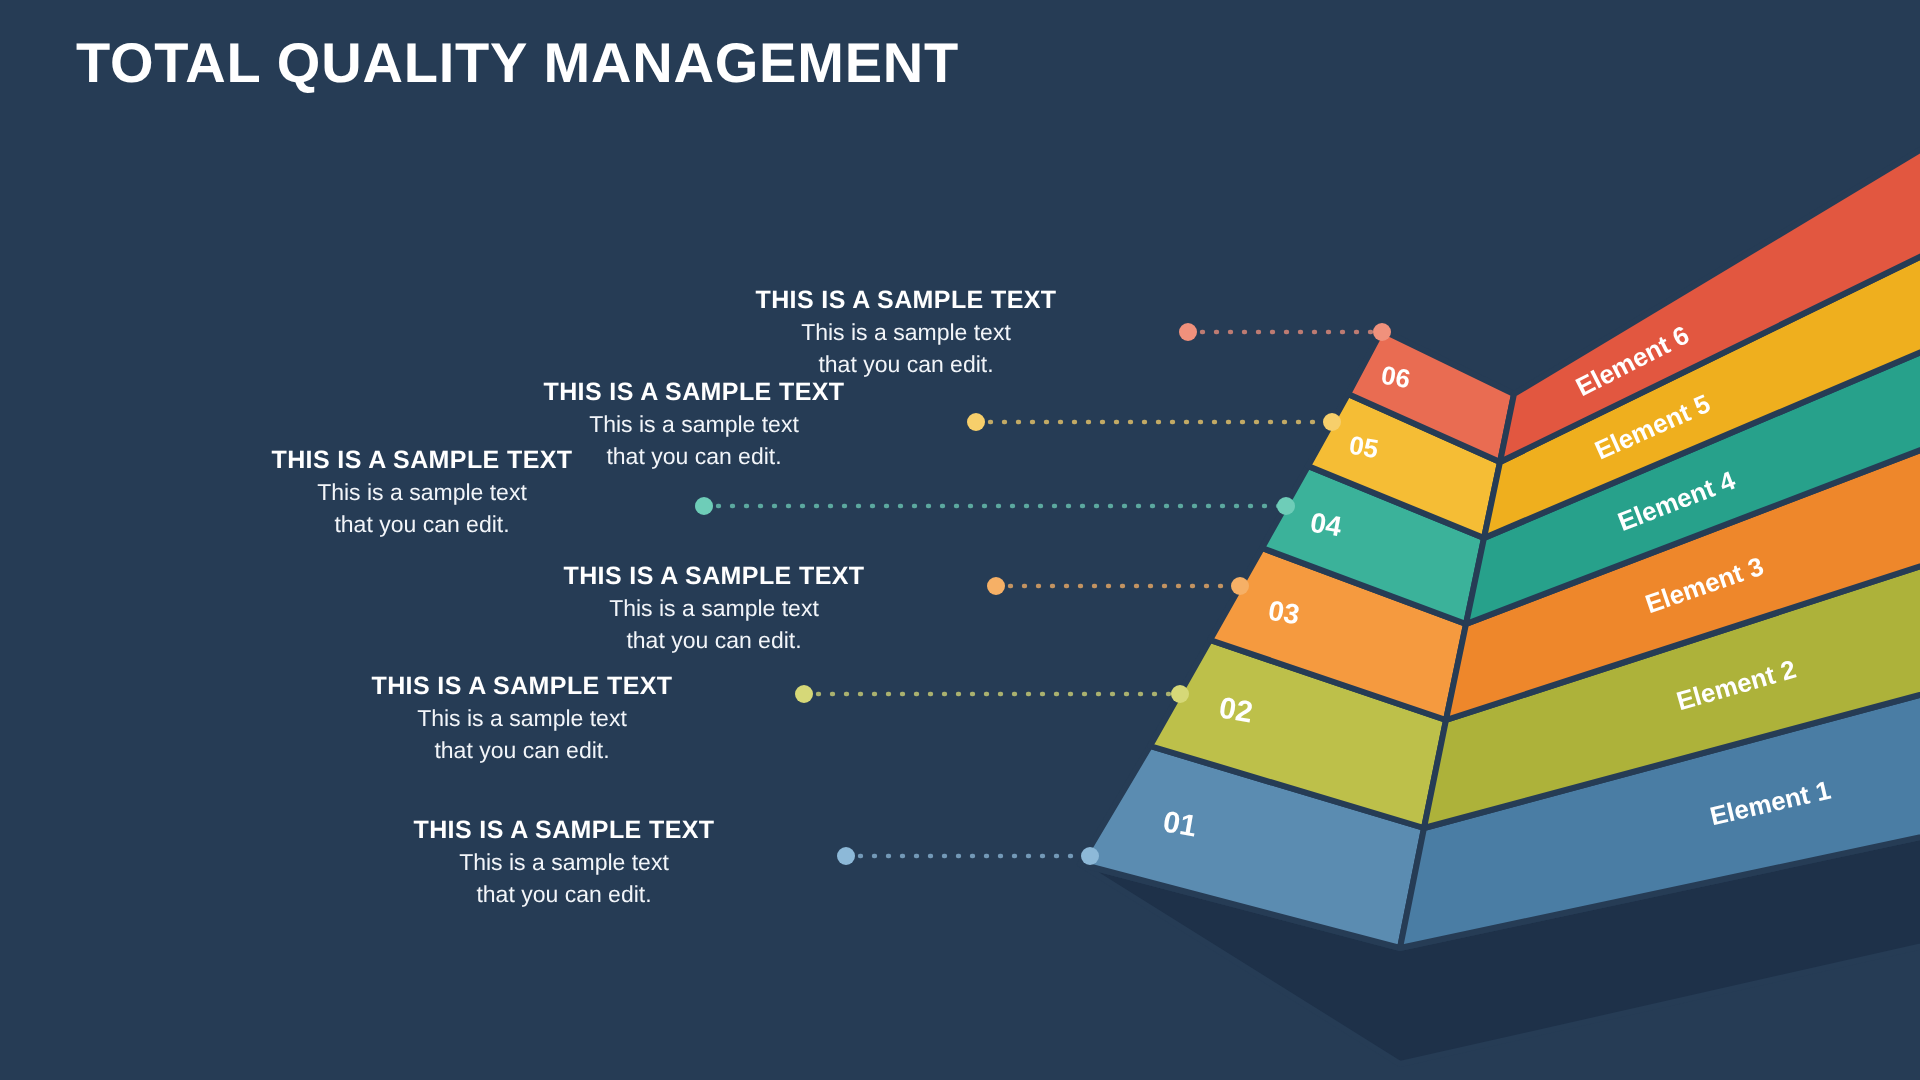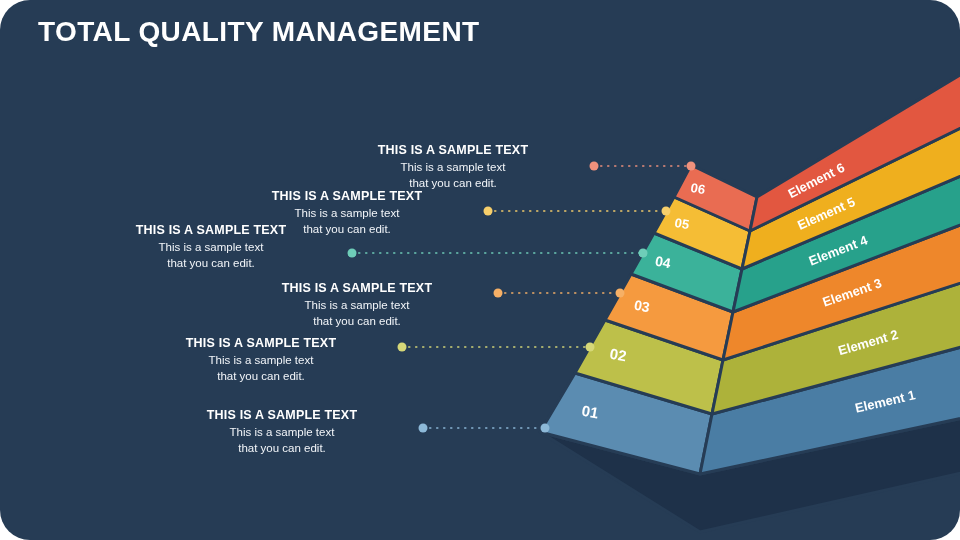--- a/index.html
+++ b/index.html
@@ -2,21 +2,20 @@
 <html><head>
 <meta charset="utf-8">
 <style>
   html,body{margin:0;padding:0;}
   .slide{
     position:relative;
     width:960px;height:540px;
     background:#263c55;
     overflow:hidden;
     font-family:"Liberation Sans","DejaVu Sans",sans-serif;
-    border-radius:30px;
   }
   .slide-title{
     position:absolute;top:16px;left:38px;margin:0;
     color:#ffffff;font-size:28px;font-weight:700;letter-spacing:.4px;
   }
   .diagram-svg{position:absolute;top:0;left:0;width:960px;height:540px;}
   .diagram-svg text{font-family:"Liberation Sans","DejaVu Sans",sans-serif;fill:#ffffff;font-weight:700;}
   .face{stroke:#263c55;stroke-width:3;stroke-linejoin:round;}
   .leader{stroke-width:2.2;stroke-dasharray:.5 6.5;stroke-linecap:round;opacity:.75;}
   .callout{position:absolute;text-align:center;color:#ffffff;width:260px;}

